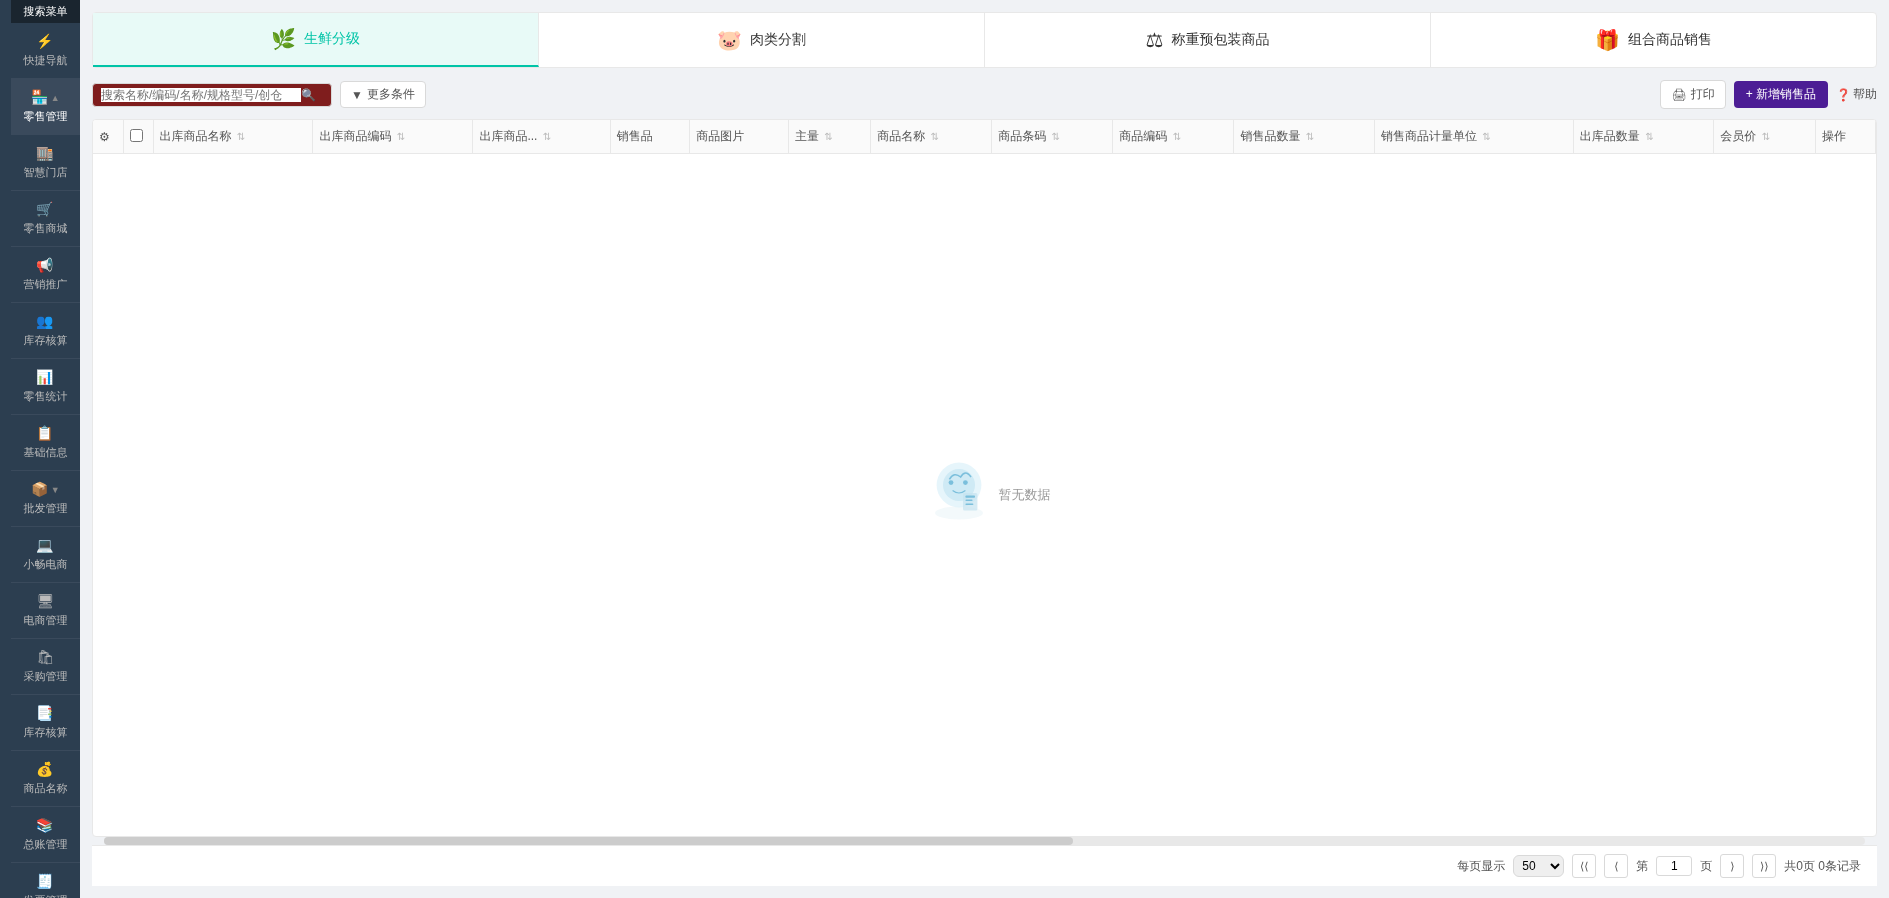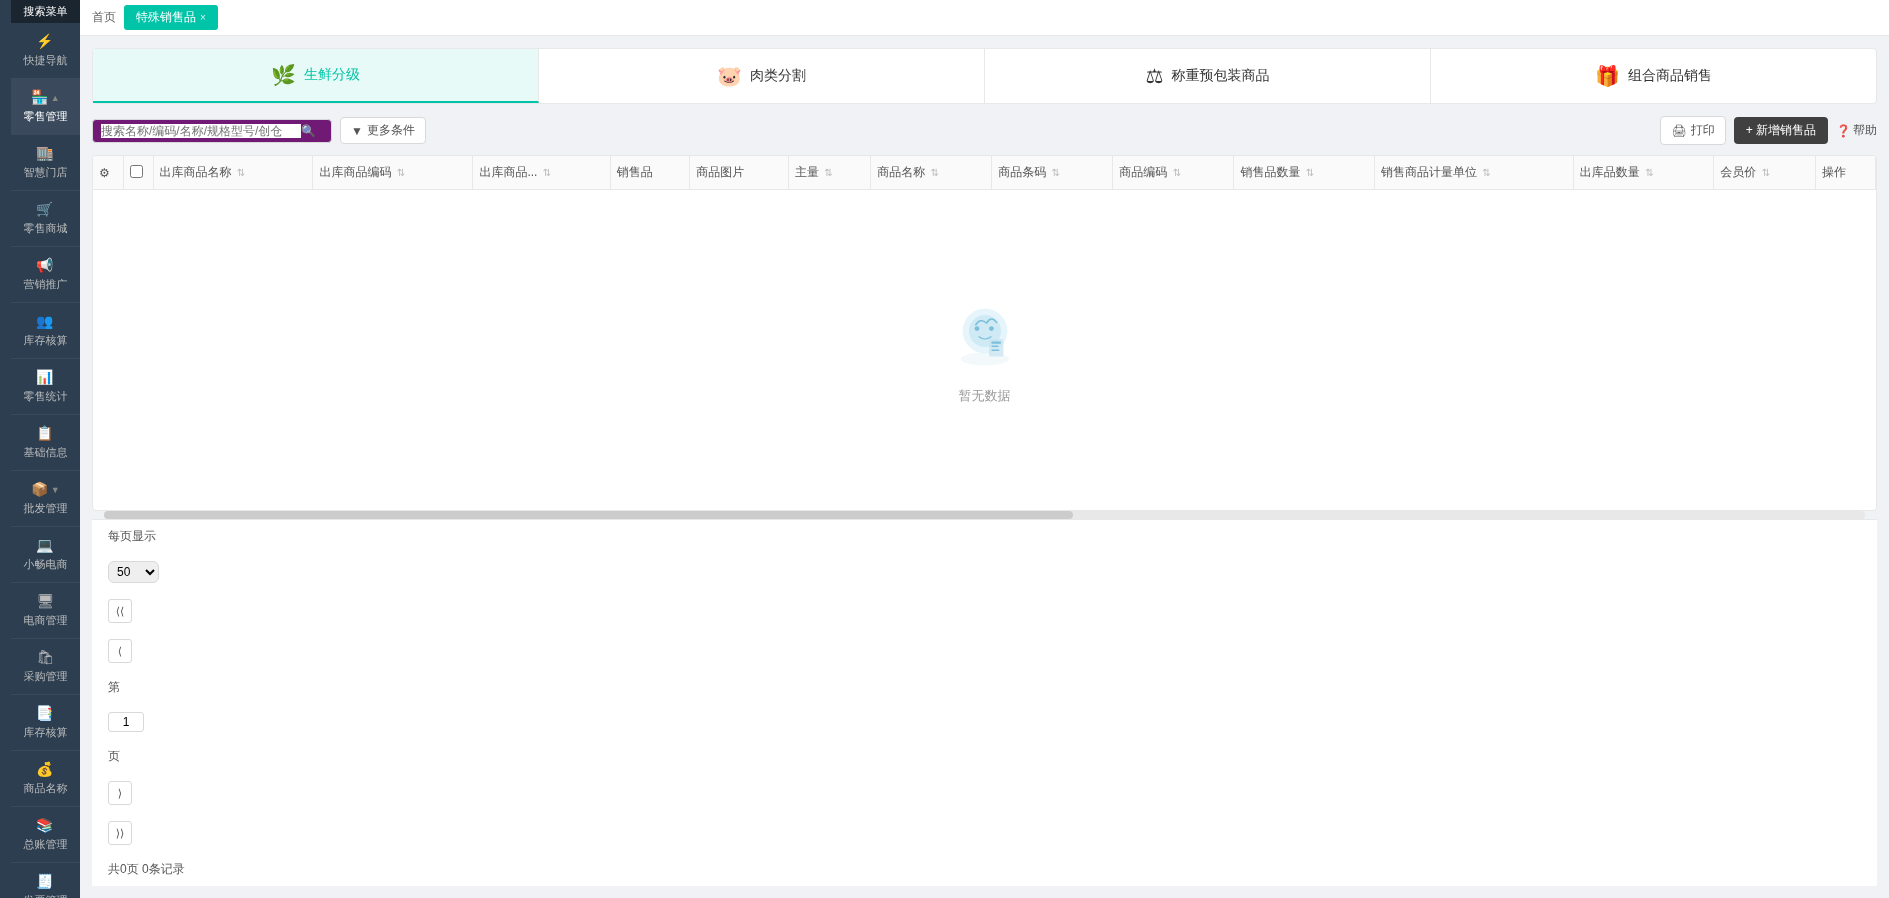--- a/index.html
+++ b/index.html
@@ -128,21 +128,21 @@
       margin-bottom: 10px;
       flex-shrink: 0;
     }
     .toolbar-left { display: flex; align-items: center; gap: 8px; }
     .search-box {
       display: flex;
       align-items: center;
       border: 1px solid #d9d9d9;
       border-radius: 4px;
       padding: 4px 8px;
-      background: #701a75;
+      background: #7f1d1d;
       width: 240px;
     }
     .search-box input {
       border: none;
       outline: none;
       font-size: 12px;
       width: 200px;
       color: #999;
     }
     .search-icon { color: #999; font-size: 12px; cursor: pointer; }
@@ -171,21 +171,21 @@
       font-size: 12px;
       color: #555;
     }
     .btn-new {
       display: flex;
       align-items: center;
       gap: 4px;
       border: none;
       border-radius: 4px;
       padding: 5px 12px;
-      background: #404040;
+      background: #4c1d95;
       cursor: pointer;
       font-size: 12px;
       color: #fff;
     }
     .btn-help {
       display: flex;
       align-items: center;
       gap: 2px;
       border: none;
       background: transparent;
@@ -227,46 +227,45 @@
       text-align: center;
     }
     .th-settings {
       width: 30px;
       text-align: center;
     }
 
     
     .empty-state {
       display: flex;
-      flex-direction: column;
+      flex-direction: row;
       align-items: center;
       justify-content: center;
       flex: 1;
       padding: 60px 0;
     }
     .empty-icon {
       width: 80px;
       height: 80px;
       margin-bottom: 12px;
     }
     .empty-text { color: #999; font-size: 13px; }
 
     
     .pagination {
       display: flex;
-      align-items: flex-start;
+      align-items: center;
       justify-content: flex-end;
       padding: 8px 16px;
       border-top: 1px solid #e8e8e8;
       background: #fff;
-      gap: 16px;
+      gap: 8px;
       font-size: 12px;
       color: #555;
       flex-shrink: 0;
-      flex-direction: column;
     }
     .page-size-select {
       border: 1px solid #d9d9d9;
       border-radius: 6px;
       padding: 2px 4px;
       font-size: 12px;
     }
     .page-btn {
       width: 24px;
       height: 24px;
@@ -382,27 +381,20 @@
   </div>
   <div class="sidebar-item">
     <span class="sidebar-icon">🧾</span>
     <span>发票管理</span>
   </div>
 
 </div>
 
 <div class="main">
 
-  <div class="topbar">
-    <span class="topbar-home">首页</span>
-    <div class="topbar-tab">
-      <span>特殊销售品</span>
-      <span class="close-x">×</span>
-    </div>
-  </div>
 
   <div class="content">
 
     <div class="type-tabs">
       <div class="type-tab active">
         <span class="tab-icon">🌿</span>
         <span>生鲜分级</span>
       </div>
       <div class="type-tab">
         <span class="tab-icon">🐷</span>

